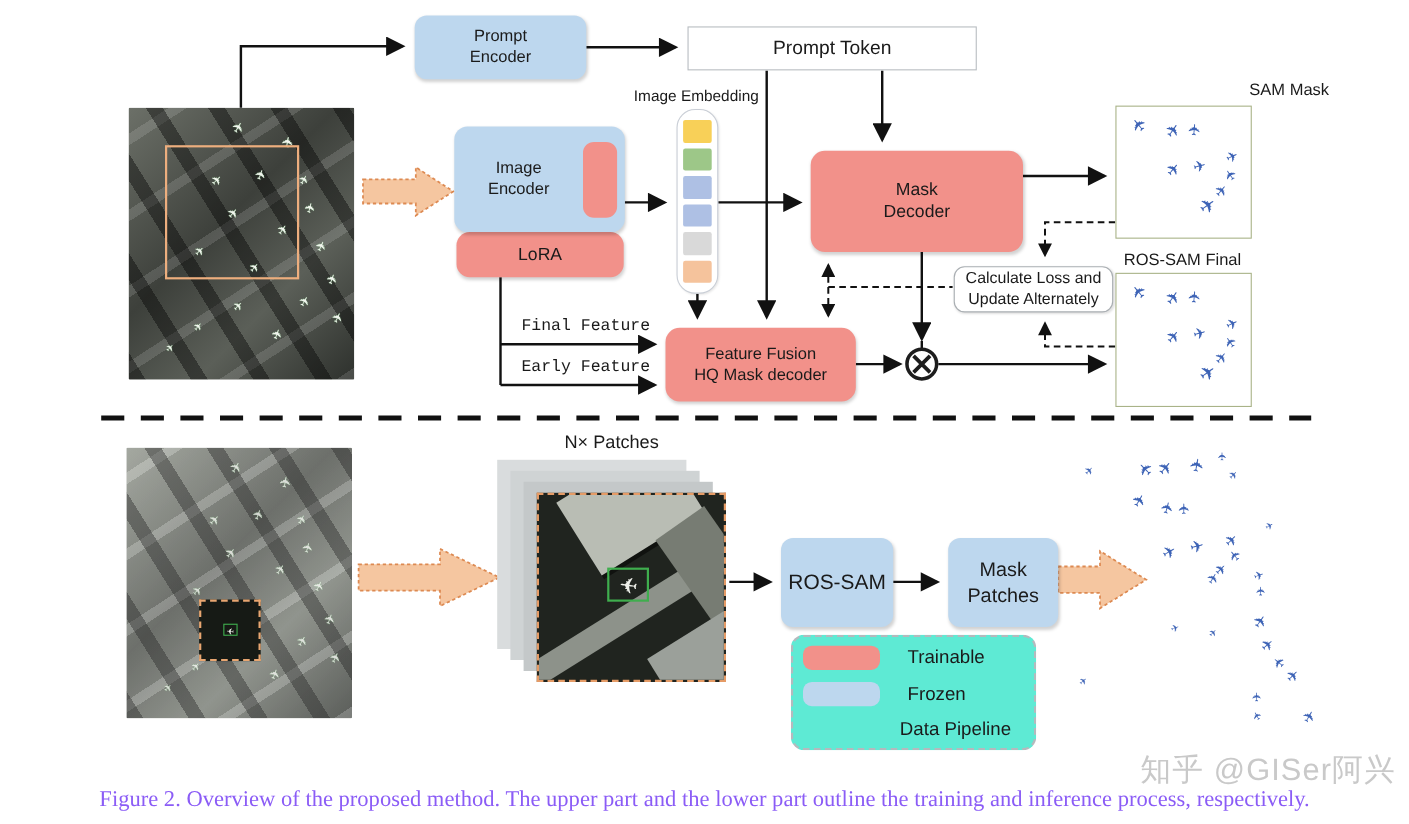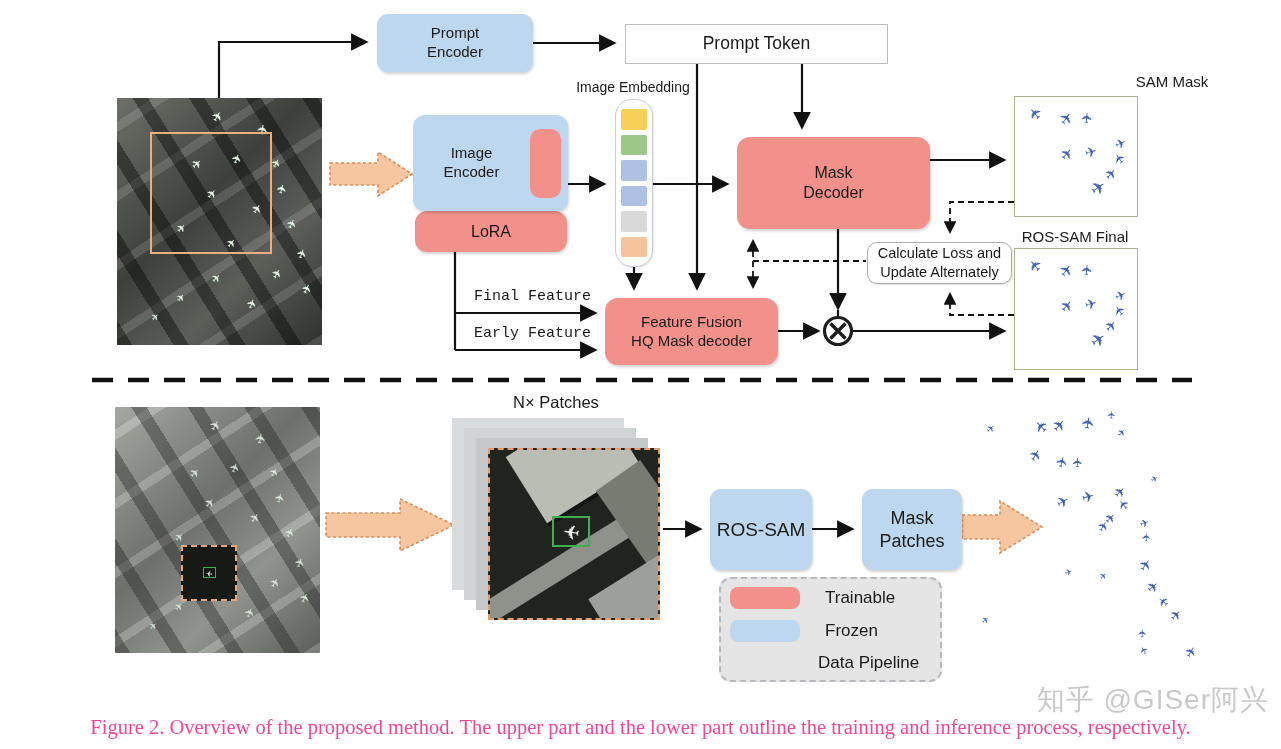--- a/index.html
+++ b/index.html
@@ -33,26 +33,26 @@
   .sat-bg.washed{filter:brightness(1.65) contrast(.72) saturate(.8);}
   .sat .plane-layer .plane{text-shadow:0 0 1px #6cb56e;}
   
   .stack-layer{position:absolute;width:172px;height:172px;}
   .patch-main{position:absolute;left:488px;top:448px;width:172px;height:172px;box-sizing:border-box;
        border:2px dashed #e59b66;background:#20241f;overflow:hidden;}
   .gt-box{position:absolute;border:2px solid #3fae4e;box-sizing:border-box;display:flex;
        align-items:center;justify-content:center;}
   
   #legend{position:absolute;left:719px;top:577px;width:223px;height:105px;border:2px dashed #b5b9bd;
-       border-radius:12px;background:#e5e5e5;box-sizing:border-box;}
+       border-radius:12px;background:#5eead4;box-sizing:border-box;}
   .legend-swatch{position:absolute;left:9px;width:70px;height:22px;border-radius:8px;}
   .legend-text{position:absolute;left:104px;font-size:17px;white-space:nowrap;}
   
   #caption{position:absolute;left:0;top:716px;width:1281px;text-align:center;
-       font-family:"Liberation Serif","DejaVu Serif",serif;font-size:20.5px;color:#ec4899;}
+       font-family:"Liberation Serif","DejaVu Serif",serif;font-size:20.5px;color:#8b5cf6;}
   #watermark{position:absolute;right:12px;top:681px;font-size:28px;color:#c9c9c9;
        letter-spacing:1px;text-shadow:1px 1px 0 #ffffff;}
 </style>
 </head>
 <body>
 
 <div id="canvas">
 
   <svg class="abs" width="1281" height="749" viewBox="0 0 1281 749" style="left:0;top:0;">
     <defs>

